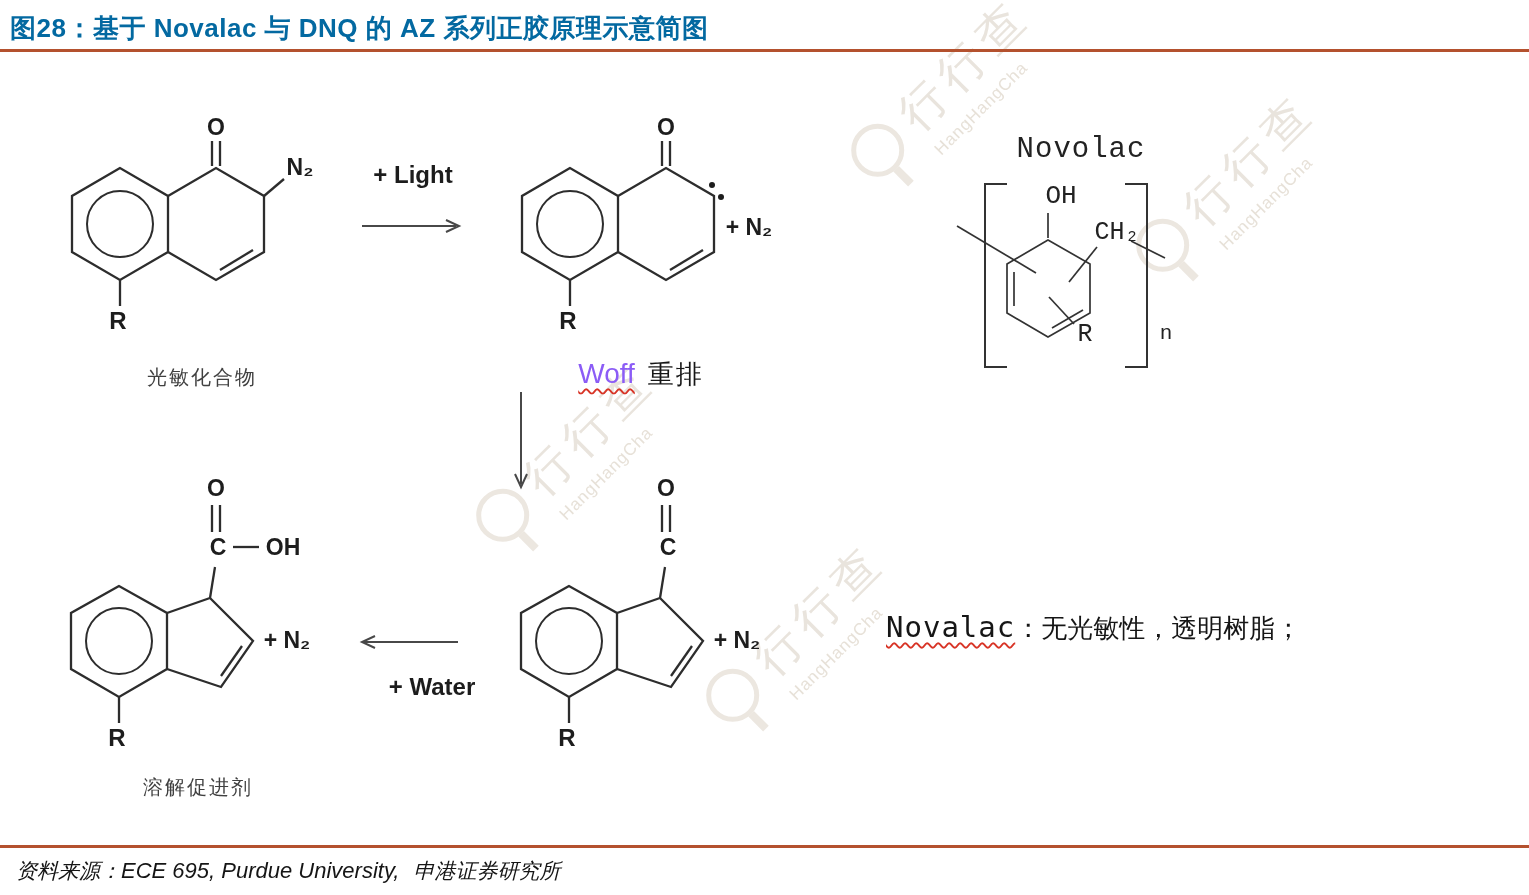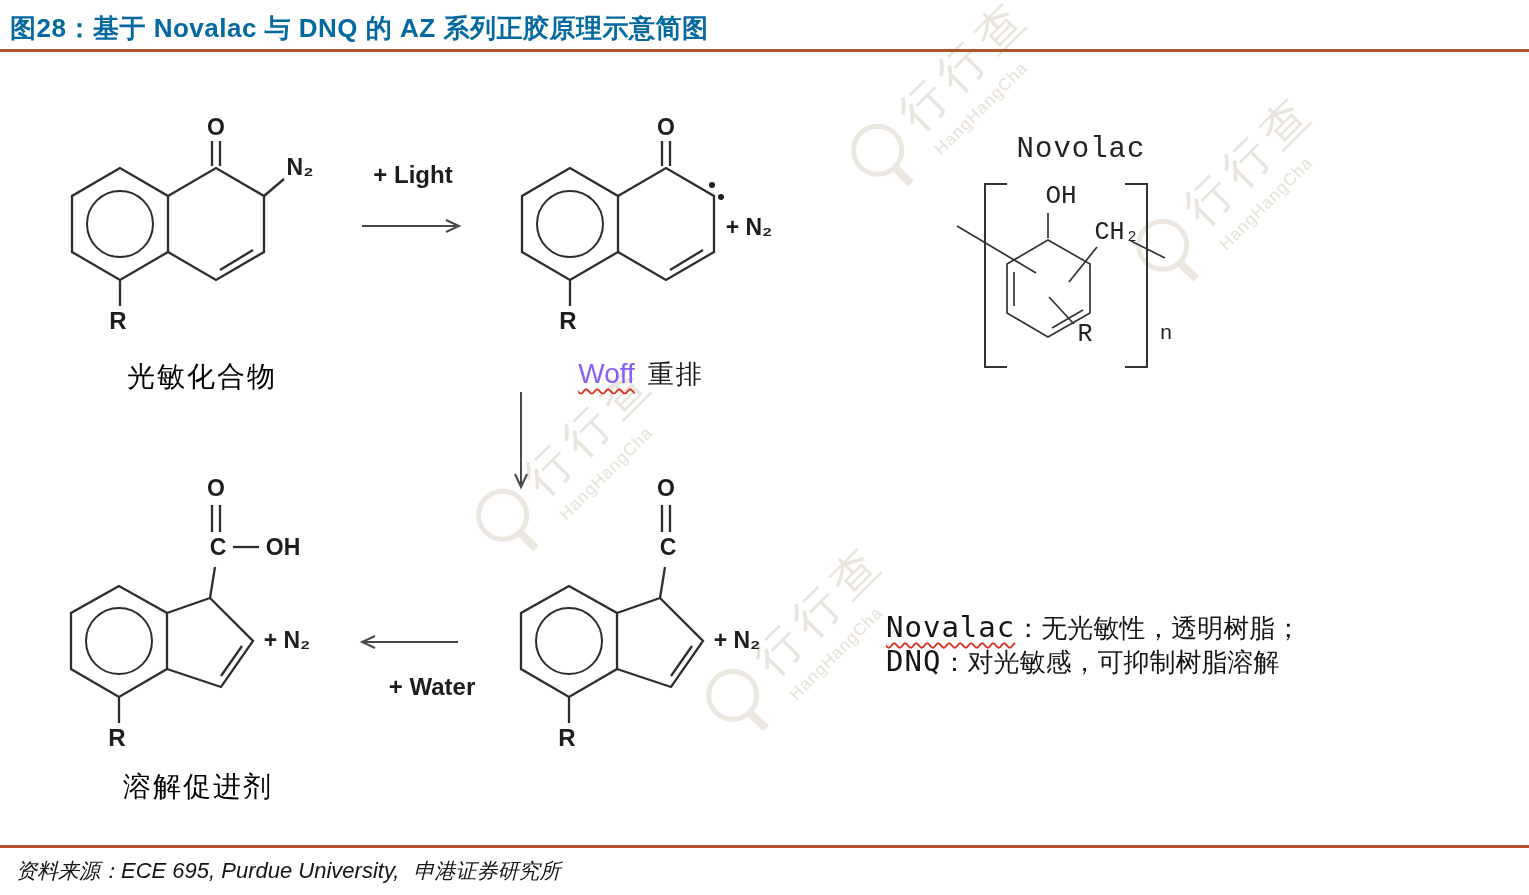--- a/index.html
+++ b/index.html
@@ -11,21 +11,21 @@
   .title{position:absolute;left:10px;top:11px;font-weight:bold;font-size:26px;color:#0369a1;
          letter-spacing:.5px;white-space:nowrap;}
   .rule{position:absolute;left:0;width:1529px;height:3px;background:#b4512e;}
   
   .atom{position:absolute;transform:translate(-50%,-50%);white-space:nowrap;
         font-weight:bold;font-size:23px;color:#1d1d1d;}
   .atom-lg{font-size:24px;}
   .ser{position:absolute;transform:translate(-50%,-50%);white-space:nowrap;
        font-family:Liberation Mono, monospace;font-weight:normal;color:#222;}
   .cn{position:absolute;transform:translate(-50%,-50%);white-space:nowrap;
-      font-family:"DejaVu Serif",serif;font-size:28px;color:#000000;letter-spacing:2px;}
+      font-family:"DejaVu Serif",serif;font-size:20px;color:#404040;letter-spacing:2px;}
   .rxn{position:absolute;transform:translate(-50%,-50%);white-space:nowrap;
        font-weight:bold;font-size:24px;color:#1c1c1c;}
   .wavy{text-decoration-line:underline;text-decoration-style:wavy;text-decoration-color:#d83426;
         text-decoration-thickness:2px;text-underline-offset:5px;}
   
   .note{position:absolute;left:886px;top:611px;font-size:26px;line-height:33px;color:#161616;
         font-family:"DejaVu Serif",serif;white-space:nowrap;}
   .note .mono{font-family:"DejaVu Sans Mono",monospace;font-size:29px;letter-spacing:1px;}
   
   .source{position:absolute;left:16px;top:857px;font-style:italic;font-size:21px;color:#151515;
@@ -195,21 +195,20 @@
   <span class="ser" style="left:1061px;top:196px;font-size:26px;">OH</span>
   <span class="ser" style="left:1117px;top:232px;font-size:25px;">CH₂</span>
   <span class="ser" style="left:1085px;top:334px;font-size:25px;">R</span>
   <span class="ser" style="left:1166px;top:333px;font-size:21px;">n</span>
 
   <span class="rxn" style="left:413px;top:175px;">+ Light</span>
   <span class="rxn" style="left:407px;top:687px;margin-left:25px;">+ Water</span>
 
   <div class="note">
     <div><span class="mono wavy">Novalac</span><span>：无光敏性，透明树脂；</span></div>
-    <div><span class="mono">DNQ</span><span>：对光敏感，可抑制树脂溶解</span></div>
   </div>
 
   <div class="rule" style="top:845px;"></div>
   <div class="source">
     <span class="ser-i">资料来源：</span><span class="sans-i">ECE 695, Purdue University,</span><span class="ser-i" style="margin-left:14px;">申港证券研究所</span>
   </div>
 
 </div>
 
 </body></html>

